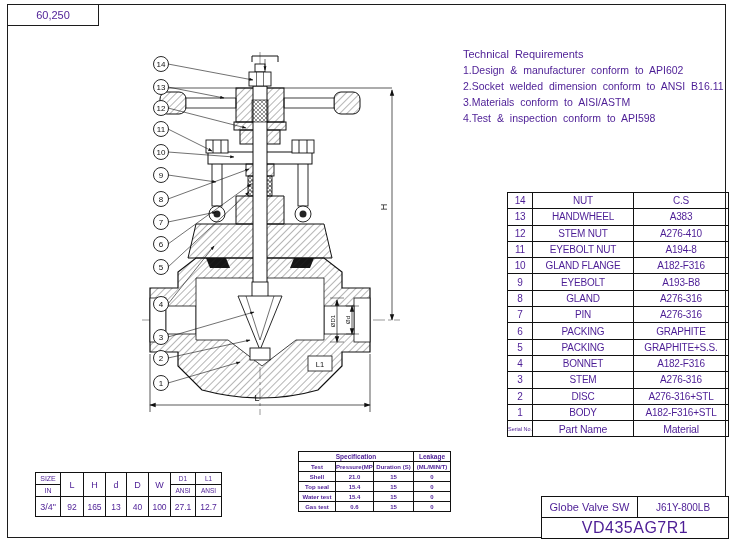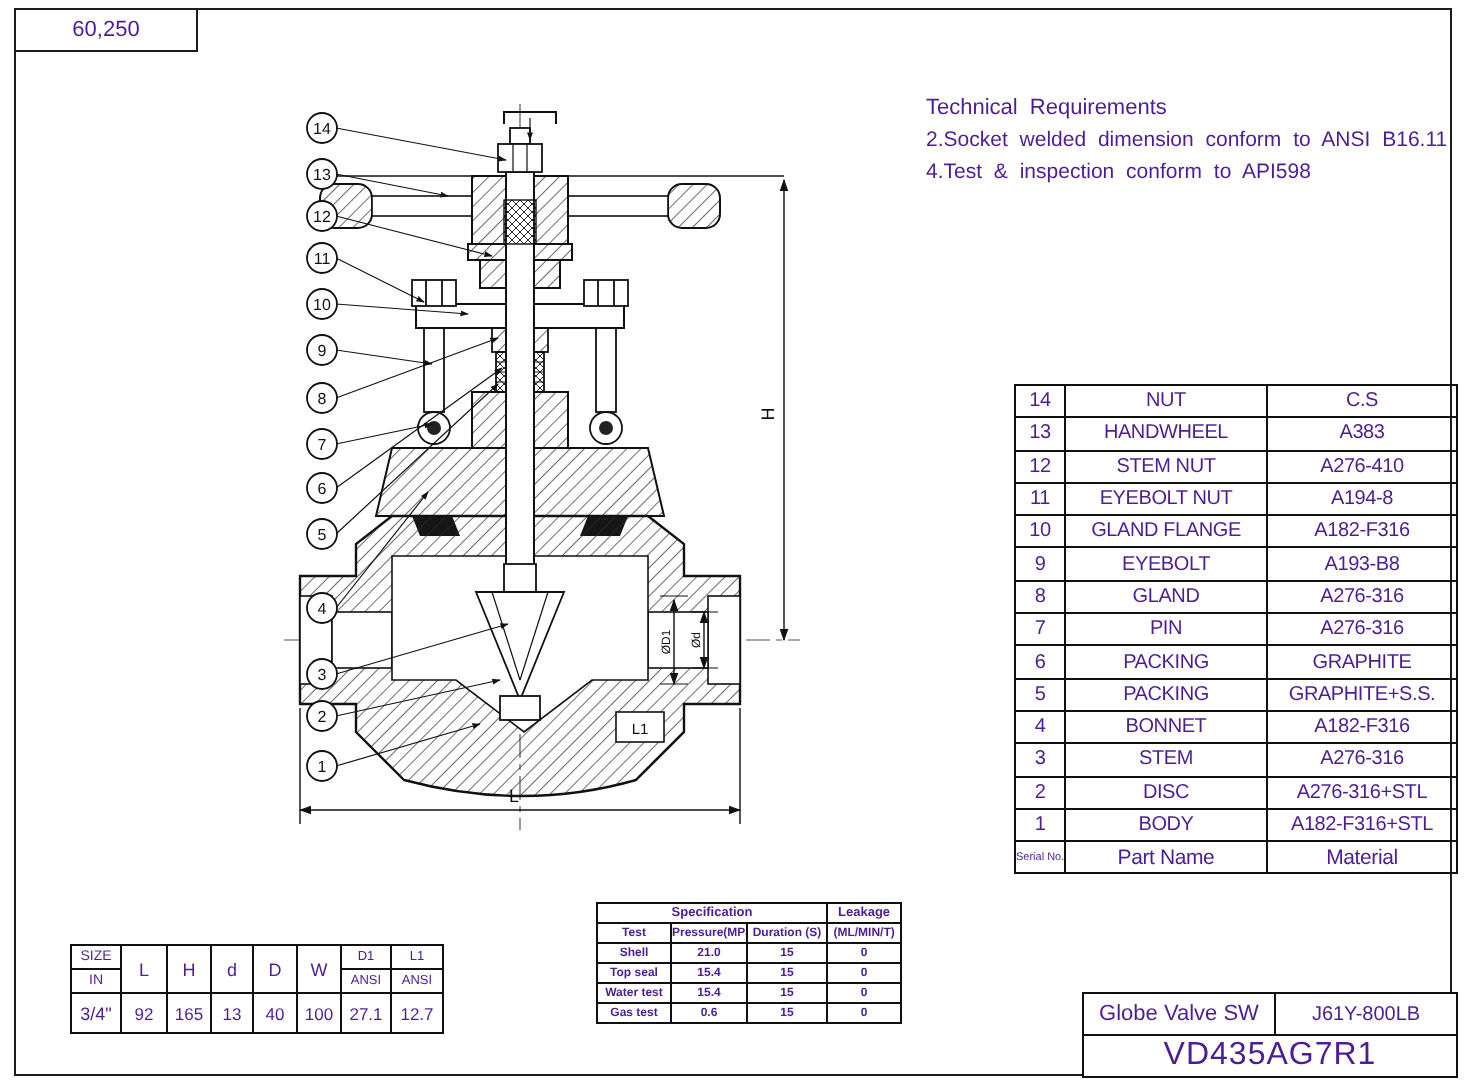--- a/index.html
+++ b/index.html
@@ -220,21 +220,23 @@
         <circle cx="161" cy="358" r="7.5" fill="#fff" stroke="#111" stroke-width="0.9"></circle>
         <text x="161" y="361" text-anchor="middle" fill="#111">2</text>
         <line x1="168" y1="383" x2="240" y2="362" stroke="#111" stroke-width="0.6" marker-end="url(#leadA)"></line>
         <circle cx="161" cy="383" r="7.5" fill="#fff" stroke="#111" stroke-width="0.9"></circle>
         <text x="161" y="386" text-anchor="middle" fill="#111">1</text>
       </g>
   </svg>
 
   <div class="techreq">
     <div class="t">Technical Requirements</div>
+    <div>1.Design &amp; manufacturer conform to API602</div>
     <div>2.Socket welded dimension conform to ANSI B16.11</div>
+    <div>3.Materials conform to AISI/ASTM</div>
     <div>4.Test &amp; inspection conform to API598</div>
   </div>
 
   <table class="parts">
     <colgroup>
         <col style="width:25px">
         <col style="width:101px">
         <col style="width:95px">
       </colgroup>
     <tbody>

